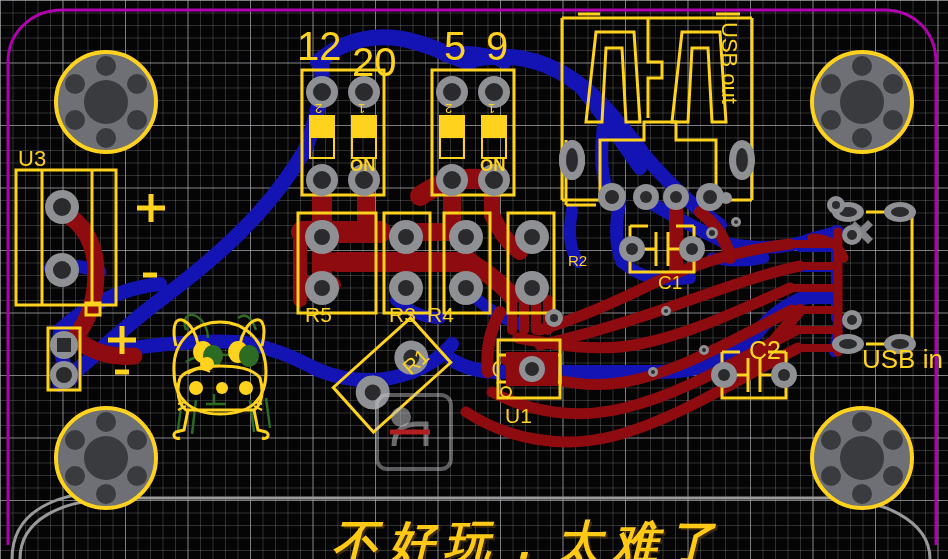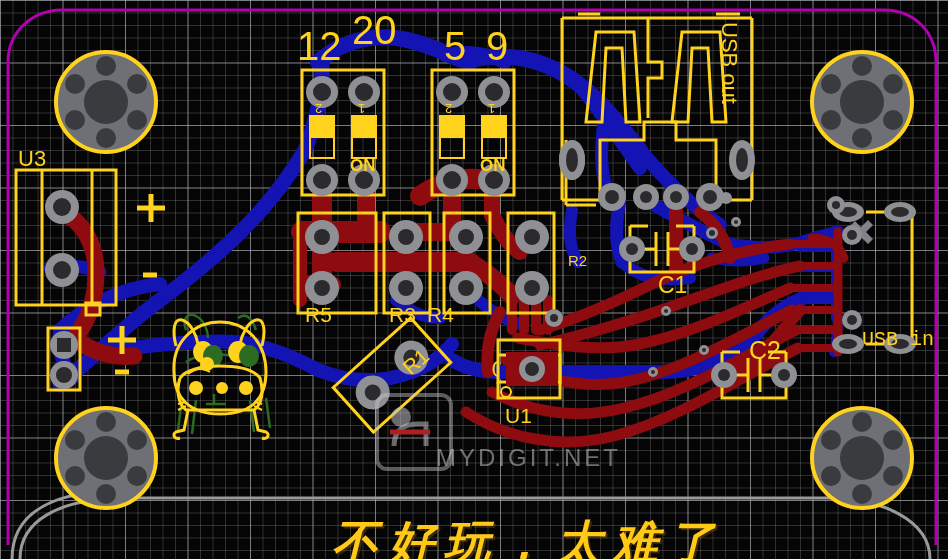--- a/index.html
+++ b/index.html
@@ -445,49 +445,48 @@
 
       <path class="silk" d="M188,410 L184,430 L176,432 C172,434 174,440 180,438"></path>
       <path class="silk" d="M254,410 L258,430 L266,432 C270,434 268,440 262,438"></path>
       <path class="silkthin" d="M188,374 C196,368 204,368 210,372"></path>
     </g>
   </svg>
 
   <div class="lbl" style="left:18px;top:146px;font-size:22px;">U3</div>
 
   <div class="lbl" style="left:297px;top:24px;font-size:40px;">12</div>
-  <div class="lbl" style="left:352px;top:8px;font-size:40px;">20</div>
+  <div class="lbl" style="left:352px;top:40px;font-size:40px;">20</div>
   <div class="lbl" style="left:444px;top:24px;font-size:40px;">5</div>
   <div class="lbl" style="left:486px;top:24px;font-size:40px;">9</div>
 
   <div class="lbl" style="left:315px;top:101px;font-size:13px;transform:rotate(180deg);">2</div>
   <div class="lbl" style="left:358px;top:101px;font-size:13px;transform:rotate(180deg);">1</div>
   <div class="lbl" style="left:350px;top:156px;font-size:17px;font-weight:700;">ON</div>
 
   <div class="lbl" style="left:445px;top:101px;font-size:13px;transform:rotate(180deg);">2</div>
   <div class="lbl" style="left:488px;top:101px;font-size:13px;transform:rotate(180deg);">1</div>
   <div class="lbl" style="left:480px;top:156px;font-size:17px;font-weight:700;">ON</div>
 
   <div class="lbl" style="left:305px;top:303px;font-size:21px;">R5</div>
   <div class="lbl" style="left:389px;top:303px;font-size:21px;">R3</div>
   <div class="lbl" style="left:427px;top:303px;font-size:21px;">R4</div>
   <div class="lbl" style="left:568px;top:252px;font-size:15px;">R2</div>
-  <div class="lbl" style="left:658px;top:272px;font-size:23px;">C1</div>
+  <div class="lbl" style="left:658px;top:272px;font-size:19px;">C1</div>
   <div class="lbl" style="left:749px;top:336px;font-size:25px;">C2</div>
   <div class="lbl" style="left:398px;top:362px;font-size:21px;transform:rotate(-42deg);transform-origin:left top;">R1</div>
   <div class="lbl" style="left:505px;top:404px;font-size:21px;">U1</div>
 
   <div class="lbl" style="left:742px;top:22px;font-size:22px;transform:rotate(90deg);transform-origin:left top;">USB out</div>
-  <div class="lbl" style="left:862px;top:328px;font-size:20px;font-family:Liberation Mono, monospace;">USB in</div>
+  <div class="lbl" style="left:862px;top:344px;font-size:26px;">USB in</div>
 
   <div class="bigcn" style="position:absolute;left:332px;top:468px;font-size:46px;">不好玩，太难了</div>
 
   <div class="wm" style="left:375px;top:393px;width:70px;height:70px;border:4px solid rgba(200,200,205,.45);border-radius:12px;"></div>
   <div class="wm" style="left:388px;top:404px;width:44px;height:44px;">
     <svg viewBox="0 0 44 44" width="44" height="44">
       <circle cx="13" cy="13" r="10" fill="rgba(190,190,195,.55)"></circle>
       <path d="M6,42 C6,26 16,20 30,20 L38,20 L38,42" fill="none" stroke="rgba(190,190,195,.55)" stroke-width="5"></path>
       <path d="M2,28 L42,28" stroke="#b02020" stroke-width="5"></path>
     </svg>
   </div>
-  <div class="wm wm-en" style="left:436px;top:444px;font-size:24px;">MYDIGIT.NET</div>
 
 </div>
 
 </body></html>

